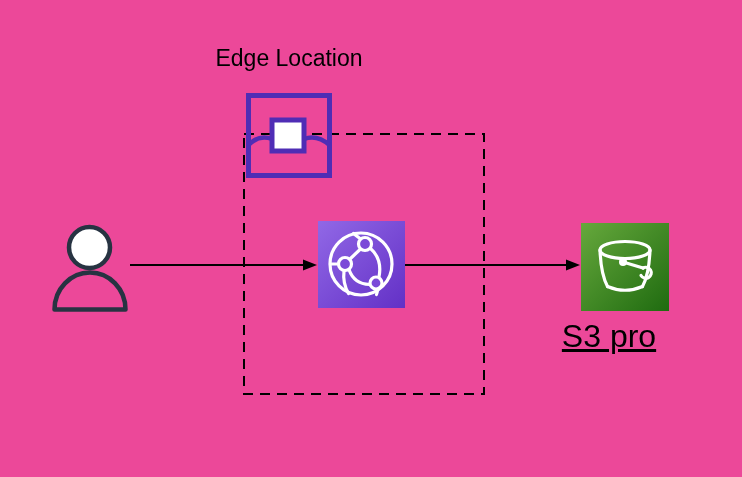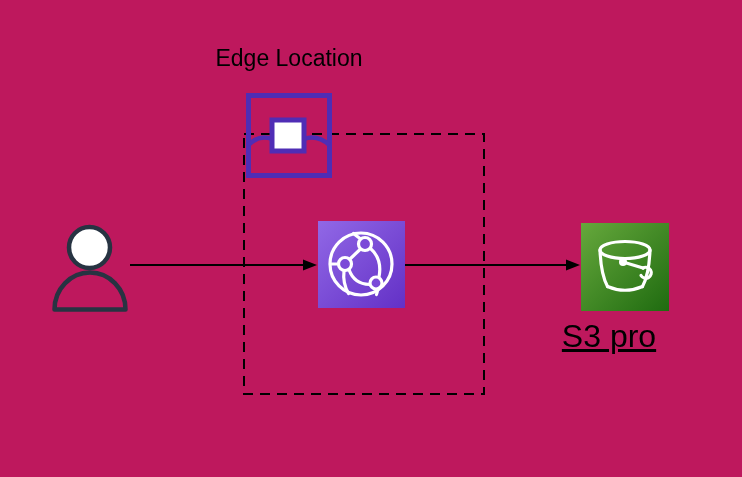--- a/index.html
+++ b/index.html
@@ -5,21 +5,21 @@
   html, body {
     margin: 0;
     padding: 0;
     background: #ffffff;
     font-family: "Liberation Sans", sans-serif;
   }
   #canvas {
     position: relative;
     width: 742px;
     height: 477px;
-    background: #be185d;
+    background: #ec4899;
     overflow: hidden;
   }
   #diagram-svg {
     position: absolute;
     left: 0;
     top: 0;
   }
   .diagram-label {
     position: absolute;
     color: #000000;

